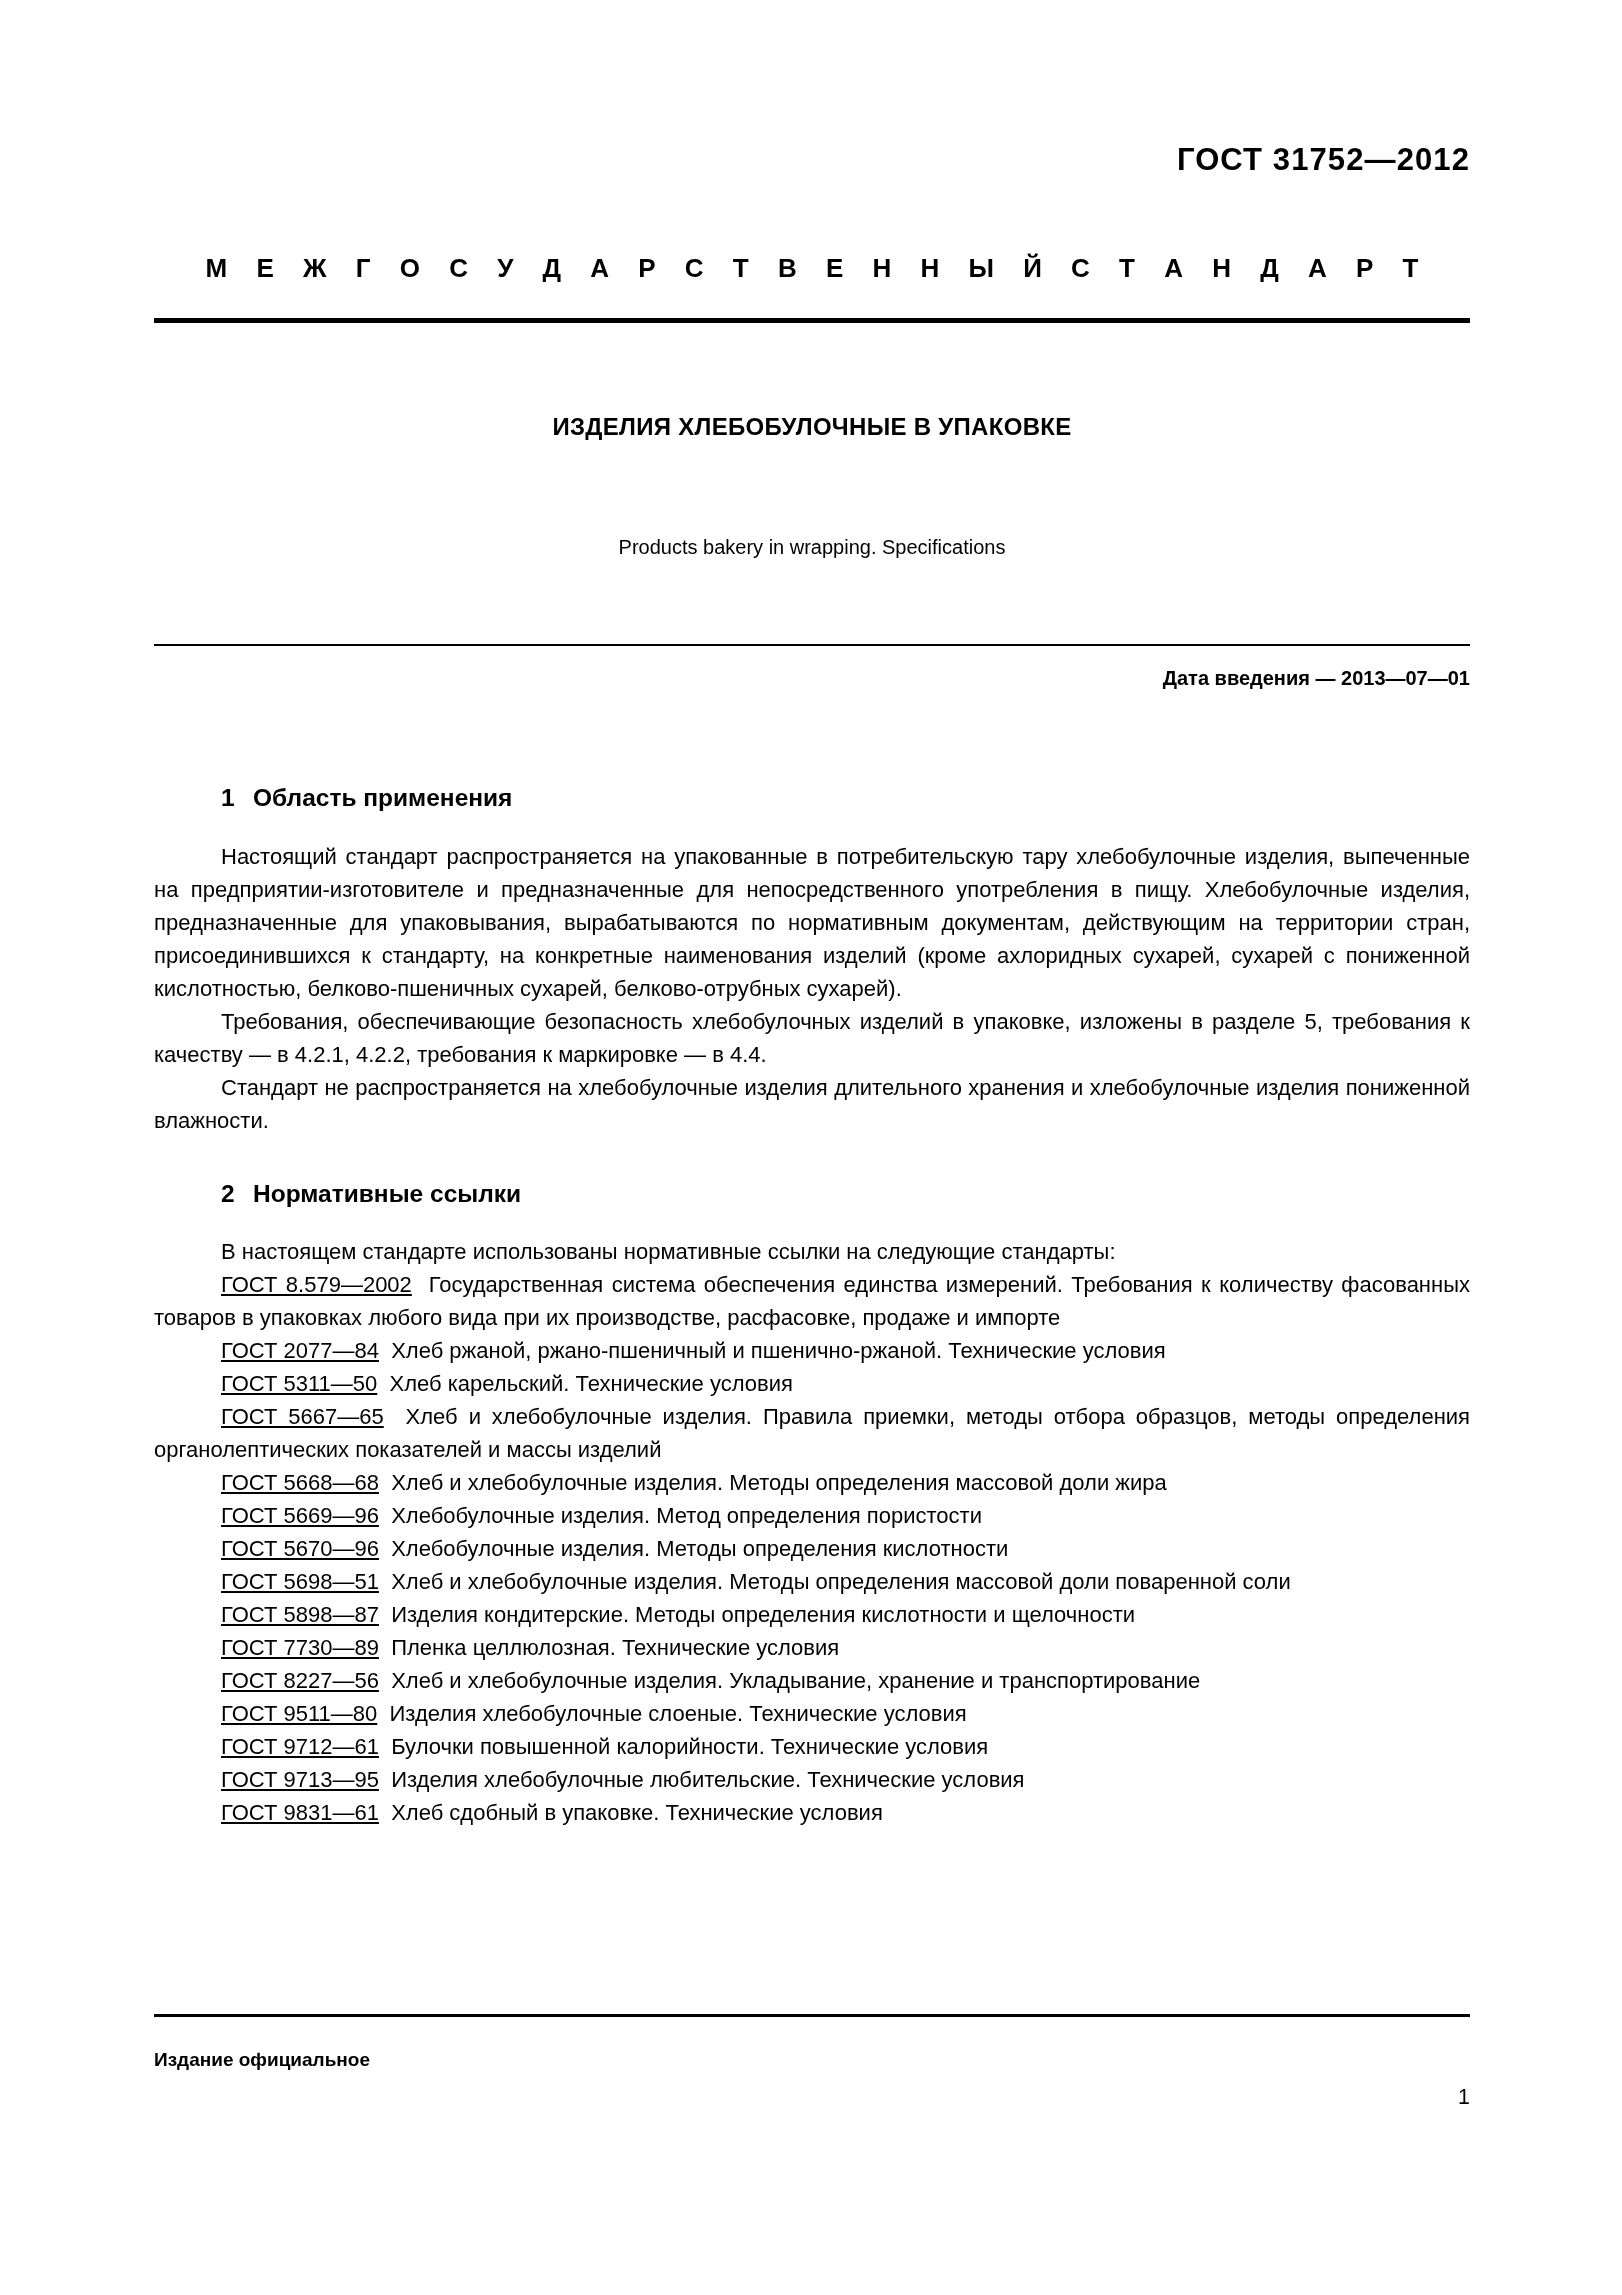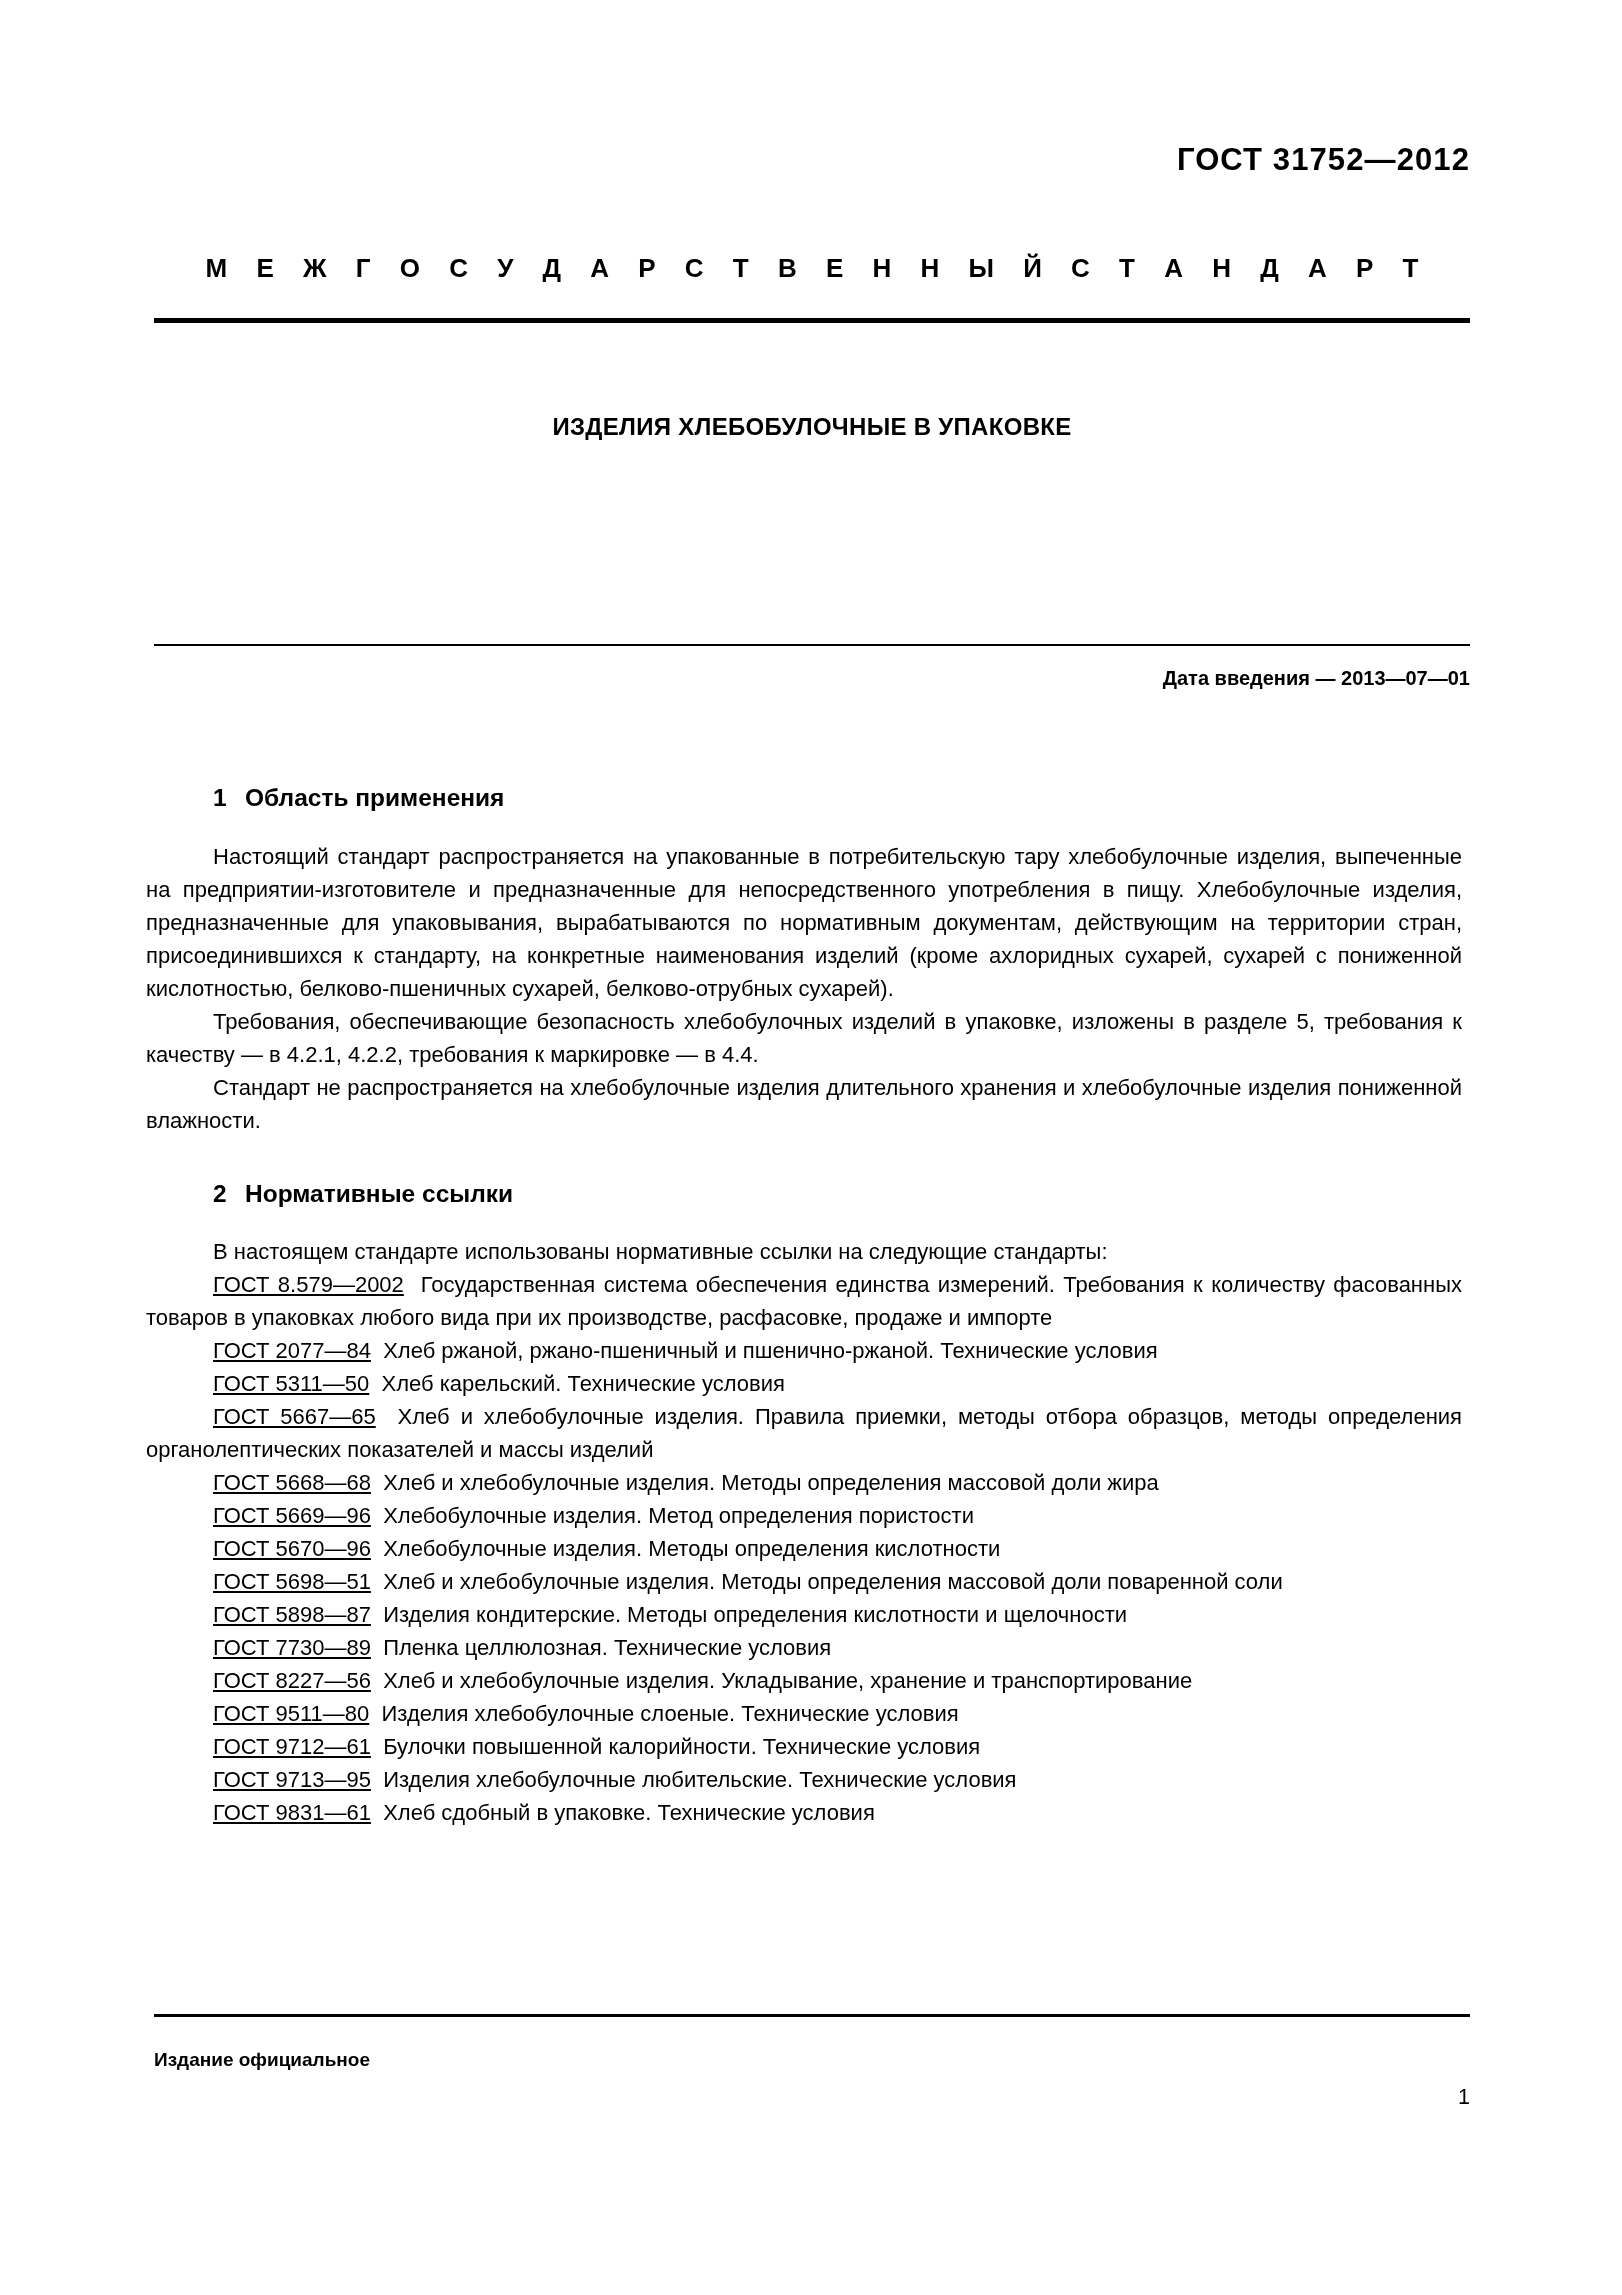--- a/index.html
+++ b/index.html
@@ -103,21 +103,21 @@
     right: 191px;
     font-size: 20px;
     font-weight: bold;
     white-space: nowrap;
   }
 
   
   .body-area {
     position: absolute;
     top: 784px;
-    left: 108px;
+    left: 116px;
     width: 1316px;
   }
   .section-head {
     font-size: 24.5px;
     font-weight: bold;
     margin: 0 0 10.7px 0;
     padding-left: 67px;
   }
   .section-head .num {
     display: inline-block;
@@ -178,20 +178,21 @@
 
   <div class="doc-number">ГОСТ  31752—2012</div>
 
   <div class="mgs-title">М Е Ж Г О С У Д А Р С Т В Е Н Н Ы Й     С Т А Н Д А Р Т</div>
 
   <div class="rule-thick" style="top:318px;"></div>
 
   <div class="title-main">ИЗДЕЛИЯ ХЛЕБОБУЛОЧНЫЕ В УПАКОВКЕ</div>
 
 
+  <div class="title-en">Products bakery in wrapping. Specifications</div>
 
   <div class="rule-thin" style="top:644px;"></div>
 
   <div class="intro-date">Дата введения — 2013—07—01</div>
 
   <div class="body-area">
 
     <h2 class="section-head">
       <span class="num">1</span><span>Область применения</span>
     </h2>

